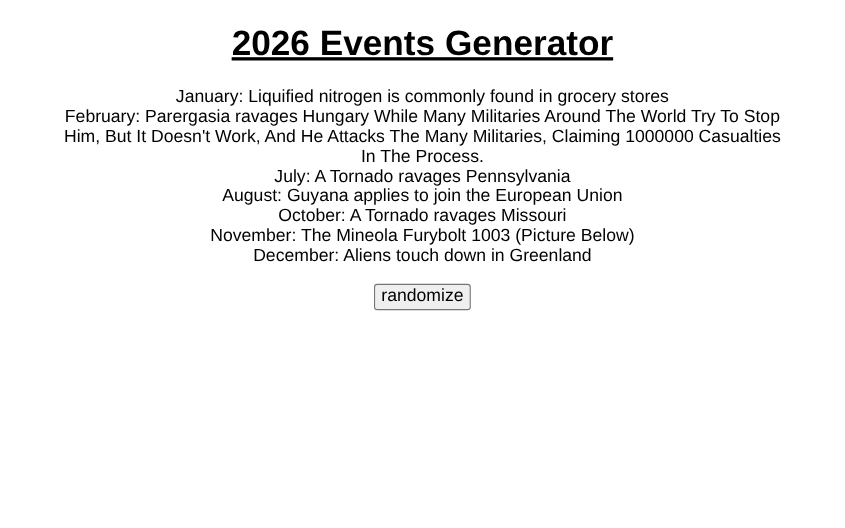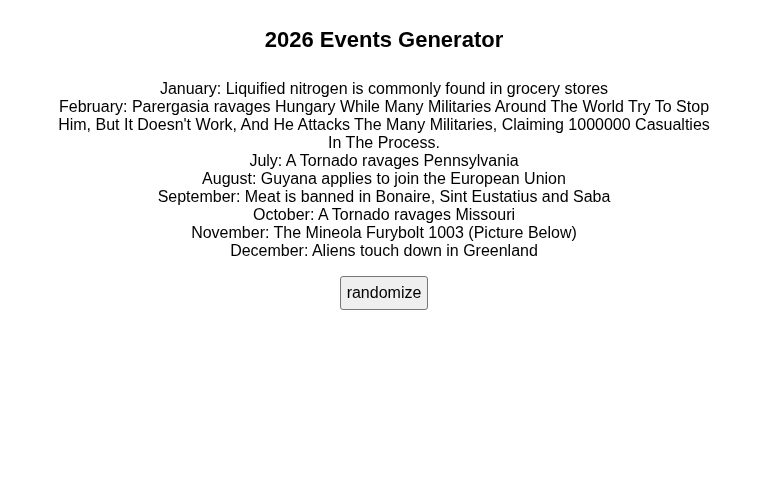--- a/index.html
+++ b/index.html
@@ -10,24 +10,25 @@
       height: 480px;
       overflow: hidden;
     }
     body {
       font-family: "Liberation Sans", sans-serif;
       color: #000000;
       text-align: center;
     }
     h1 {
       font-family: "Liberation Sans", sans-serif;
-      font-size: 22px;
+      font-size: 32px;
       font-weight: bold;
       margin: 21px 0 0 0;
       line-height: 37px;
+      text-decoration: underline;
     }
     .events {
       margin: 22px 52px 0 52px;
       font-size: 16px;
       line-height: 18px;
     }
     .event {
       display: block;
     }
     .event b {
@@ -44,36 +45,35 @@
       margin-top: 16px;
     }
     button {
       font-family: "Liberation Sans", sans-serif;
       font-size: 16px;
       color: #000000;
       background: #efefef;
       border: 1px solid #767676;
       border-radius: 3px;
       padding: 1px 6px;
-      height: 34px;
+      height: 24px;
       line-height: 20px;
       cursor: pointer;
     }
   </style>
 </head>
 <body>
 
 <h1>2026 Events Generator</h1>
 
 <div class="events">
   <span class="event"><b>January</b><span>: Liquified nitrogen is commonly found in grocery stores</span></span>
   <span class="event"><b>February</b><span>: Parergasia ravages Hungary While Many Militaries Around The World Try To Stop Him, But It Doesn't Work, And He Attacks The Many Militaries, Claiming 1000000 Casualties In The Process.</span></span>
   <span class="event"><b>July</b><span>: A Tornado ravages Pennsylvania</span></span>
   <span class="event"><b>August</b><span>: Guyana applies to join the European Union</span></span>
-  <span class="event"><b>September</b><span>: Meat is banned in Bonaire, Sint Eustatius and Saba</span></span>
   <span class="event"><b>October</b><span>: A Tornado ravages Missouri</span></span>
   <span class="event"><b>November</b><span>: The Mineola Furybolt 1003 (Picture Below)</span></span>
   <span class="event"><b>December</b><span>: Aliens touch down in Greenland</span></span>
 </div>
 
 <div class="btn-wrap">
   <button>randomize</button>
 </div>
 
 </body></html>

